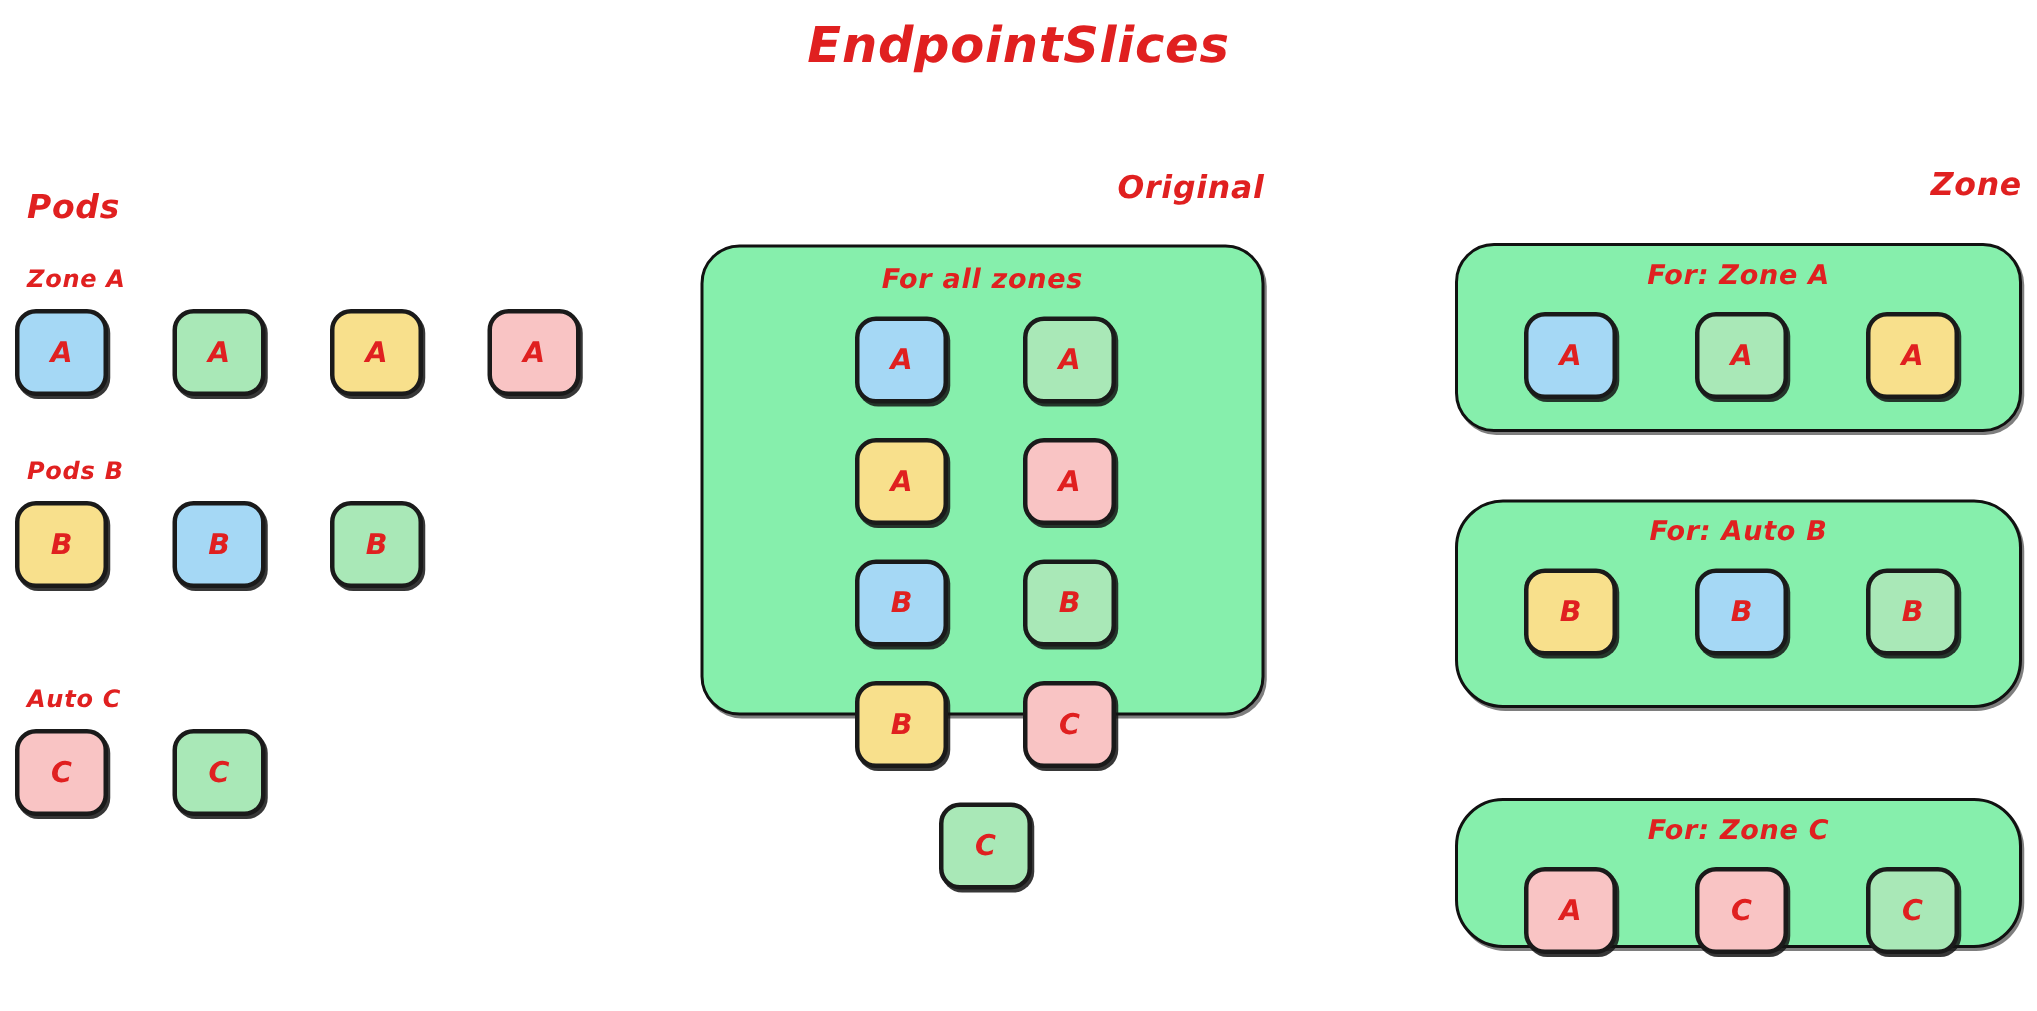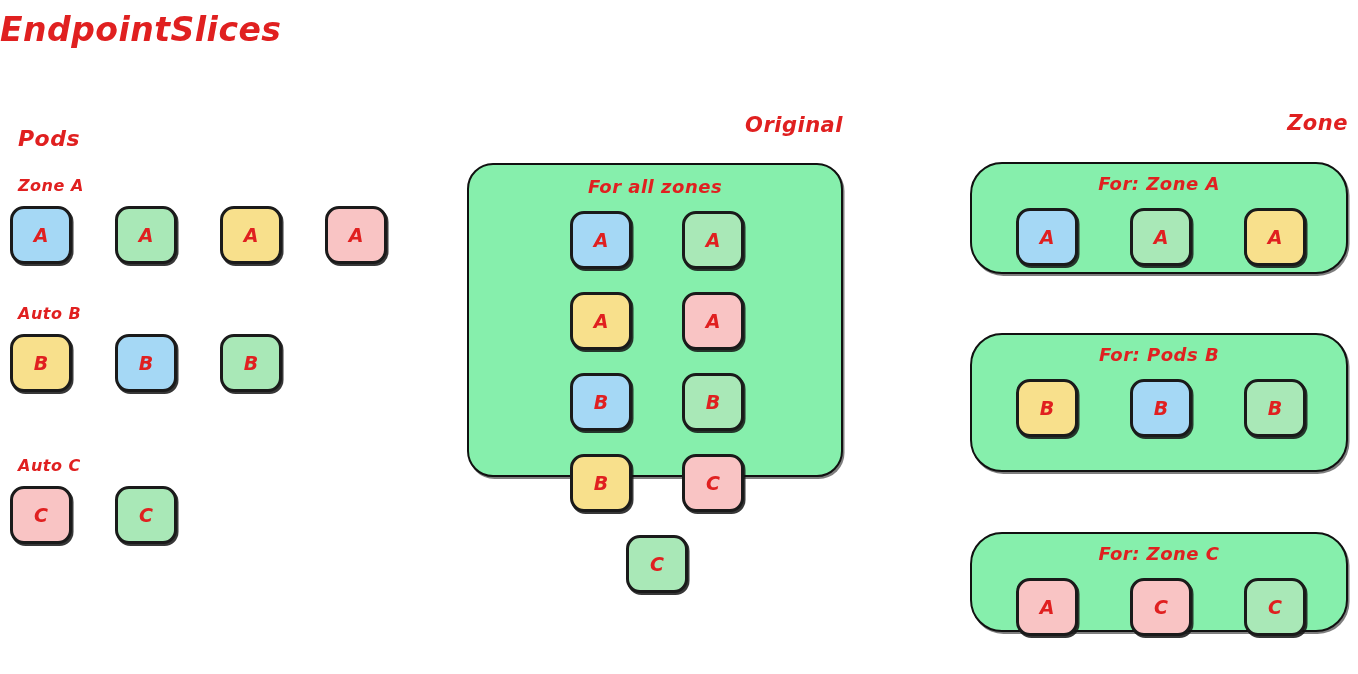--- a/index.html
+++ b/index.html
@@ -25,20 +25,21 @@
     white-space: nowrap;
     user-select: none;
   }
 
   
   #page-title {
     position: absolute;
     top: 8px;
     left: 0;
     width: 1358px;
+    text-align: center;
     font-size: 33px;
     line-height: 44px;
   }
 
   
   .column-heading {
     position: absolute;
     font-size: 21px;
     line-height: 26px;
     text-align: right;
@@ -158,21 +159,21 @@
   #original-grid .pod {
     margin: 0 25px 23px 25px;
   }
 
   
   .auto-box {
     left: 970px;
     width: 378px;
     border-radius: 32px;
   }
-  #auto-box-a { top: 162px;  height: 112px; }
+  #auto-box-a { top: 162px;  height: 126px; border-radius: 26px; }
   #auto-box-b { top: 333px;  height: 139px; }
   #auto-box-c { top: 532px;  height: 100px; }
   .auto-box > .slice-title { top: 9px; }
   .auto-row {
     position: absolute;
     left: 0;
     top: 44px;
     width: 378px;
     display: flex;
     flex-direction: row;
@@ -200,21 +201,21 @@
       <div class="pod yellow">
         <span class="pod-label">A</span>
       </div>
       <div class="pod pink">
         <span class="pod-label">A</span>
       </div>
     </div>
   </div>
 
   <div class="zone-group" id="zone-group-b">
-    <div class="hand zone-label">Auto B</div>
+    <div class="hand zone-label">Pods B</div>
     <div class="zone-pods">
       <div class="pod yellow">
         <span class="pod-label">B</span>
       </div>
       <div class="pod blue">
         <span class="pod-label">B</span>
       </div>
       <div class="pod green">
         <span class="pod-label">B</span>
       </div>
@@ -280,21 +281,21 @@
     <div class="pod green">
       <span class="pod-label">A</span>
     </div>
     <div class="pod yellow">
       <span class="pod-label">A</span>
     </div>
   </div>
 </div>
 
 <div id="auto-box-b" class="slice-box auto-box">
-  <div class="hand slice-title">For: Pods B</div>
+  <div class="hand slice-title">For: Auto B</div>
   <div class="auto-row">
     <div class="pod yellow">
       <span class="pod-label">B</span>
     </div>
     <div class="pod blue">
       <span class="pod-label">B</span>
     </div>
     <div class="pod green">
       <span class="pod-label">B</span>
     </div>

